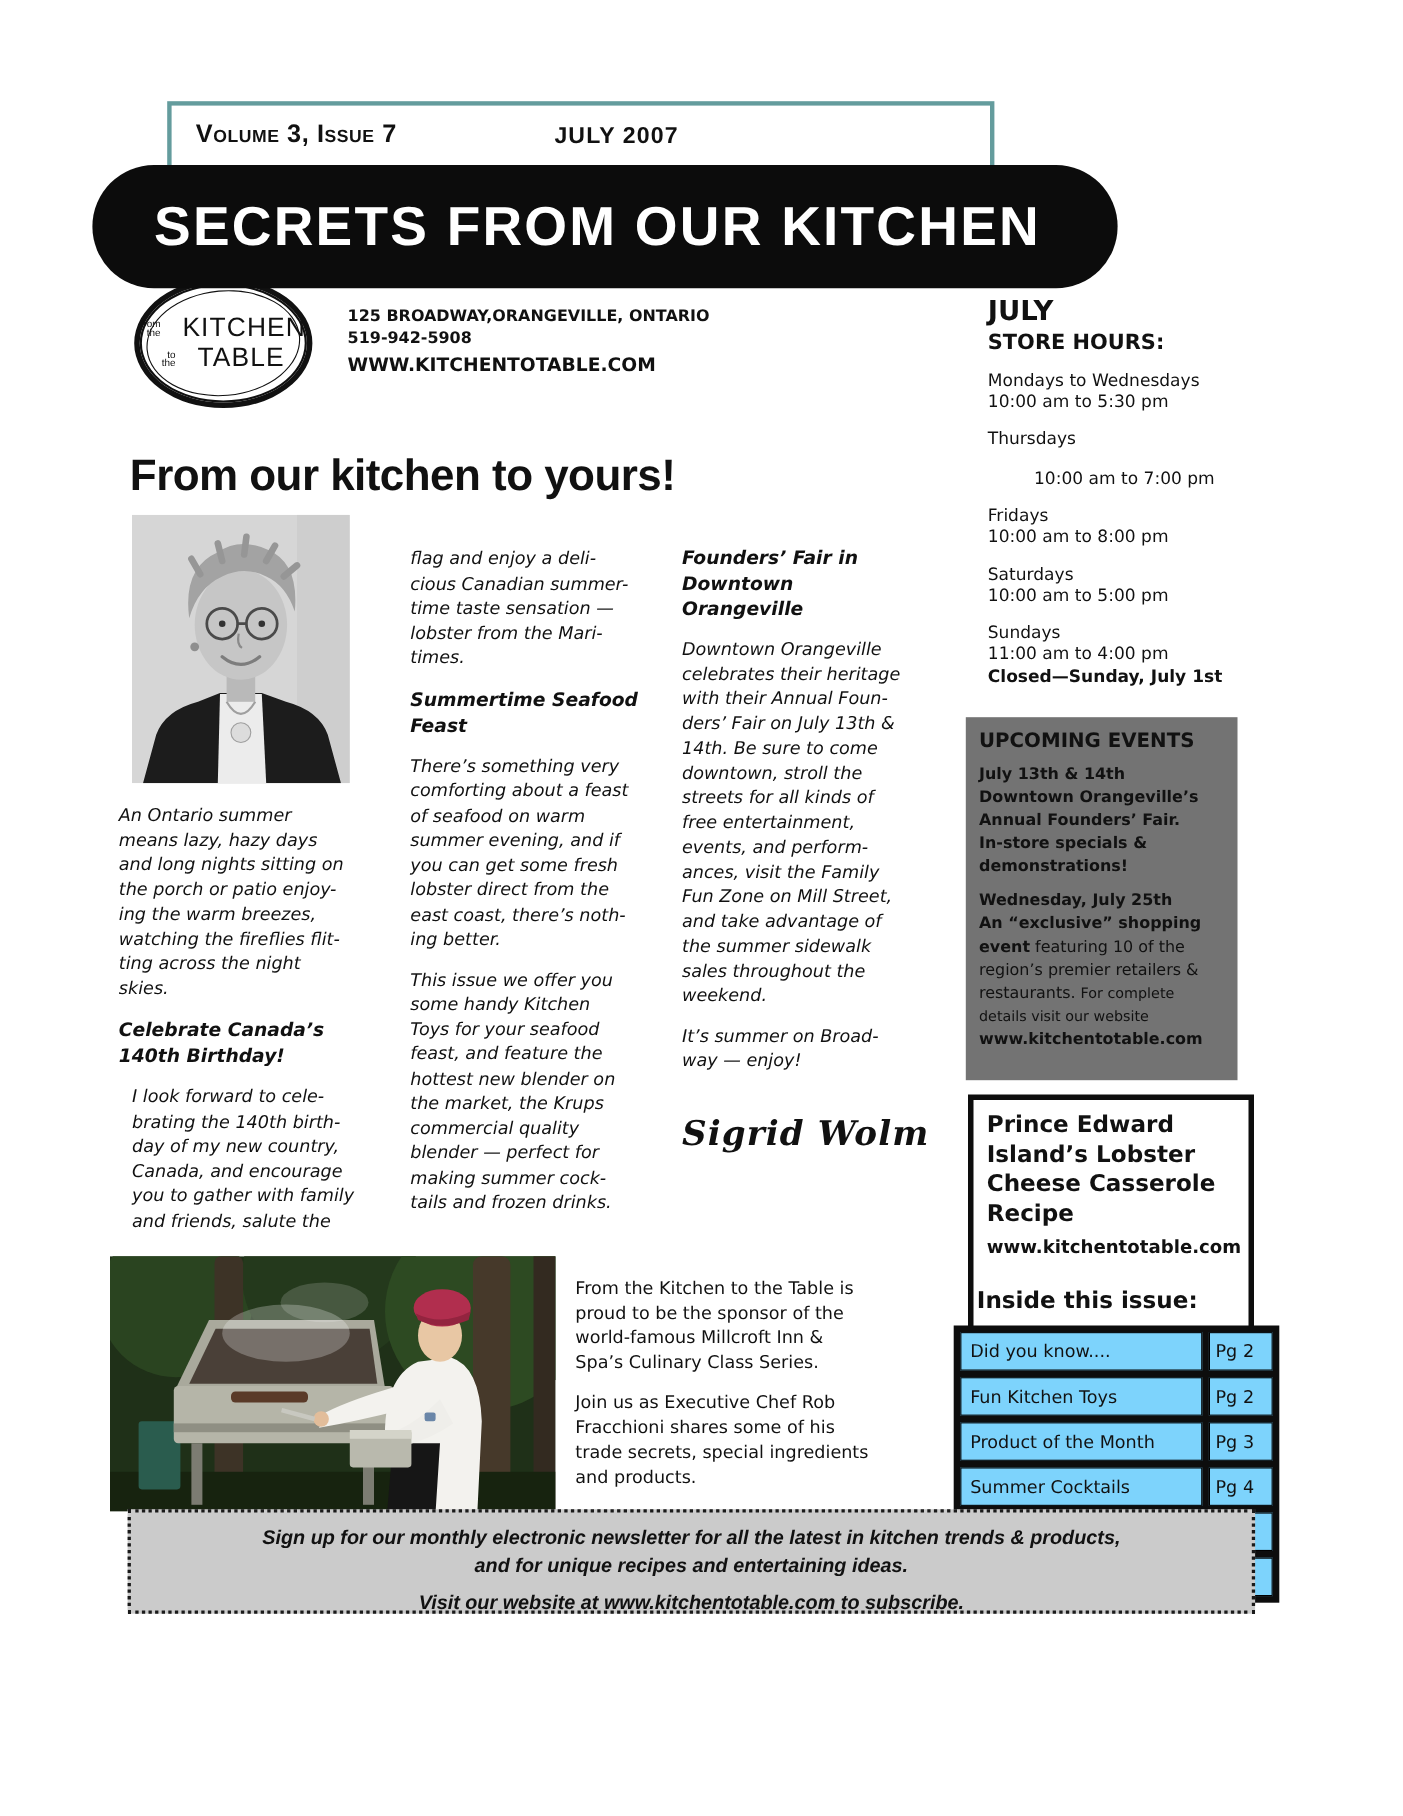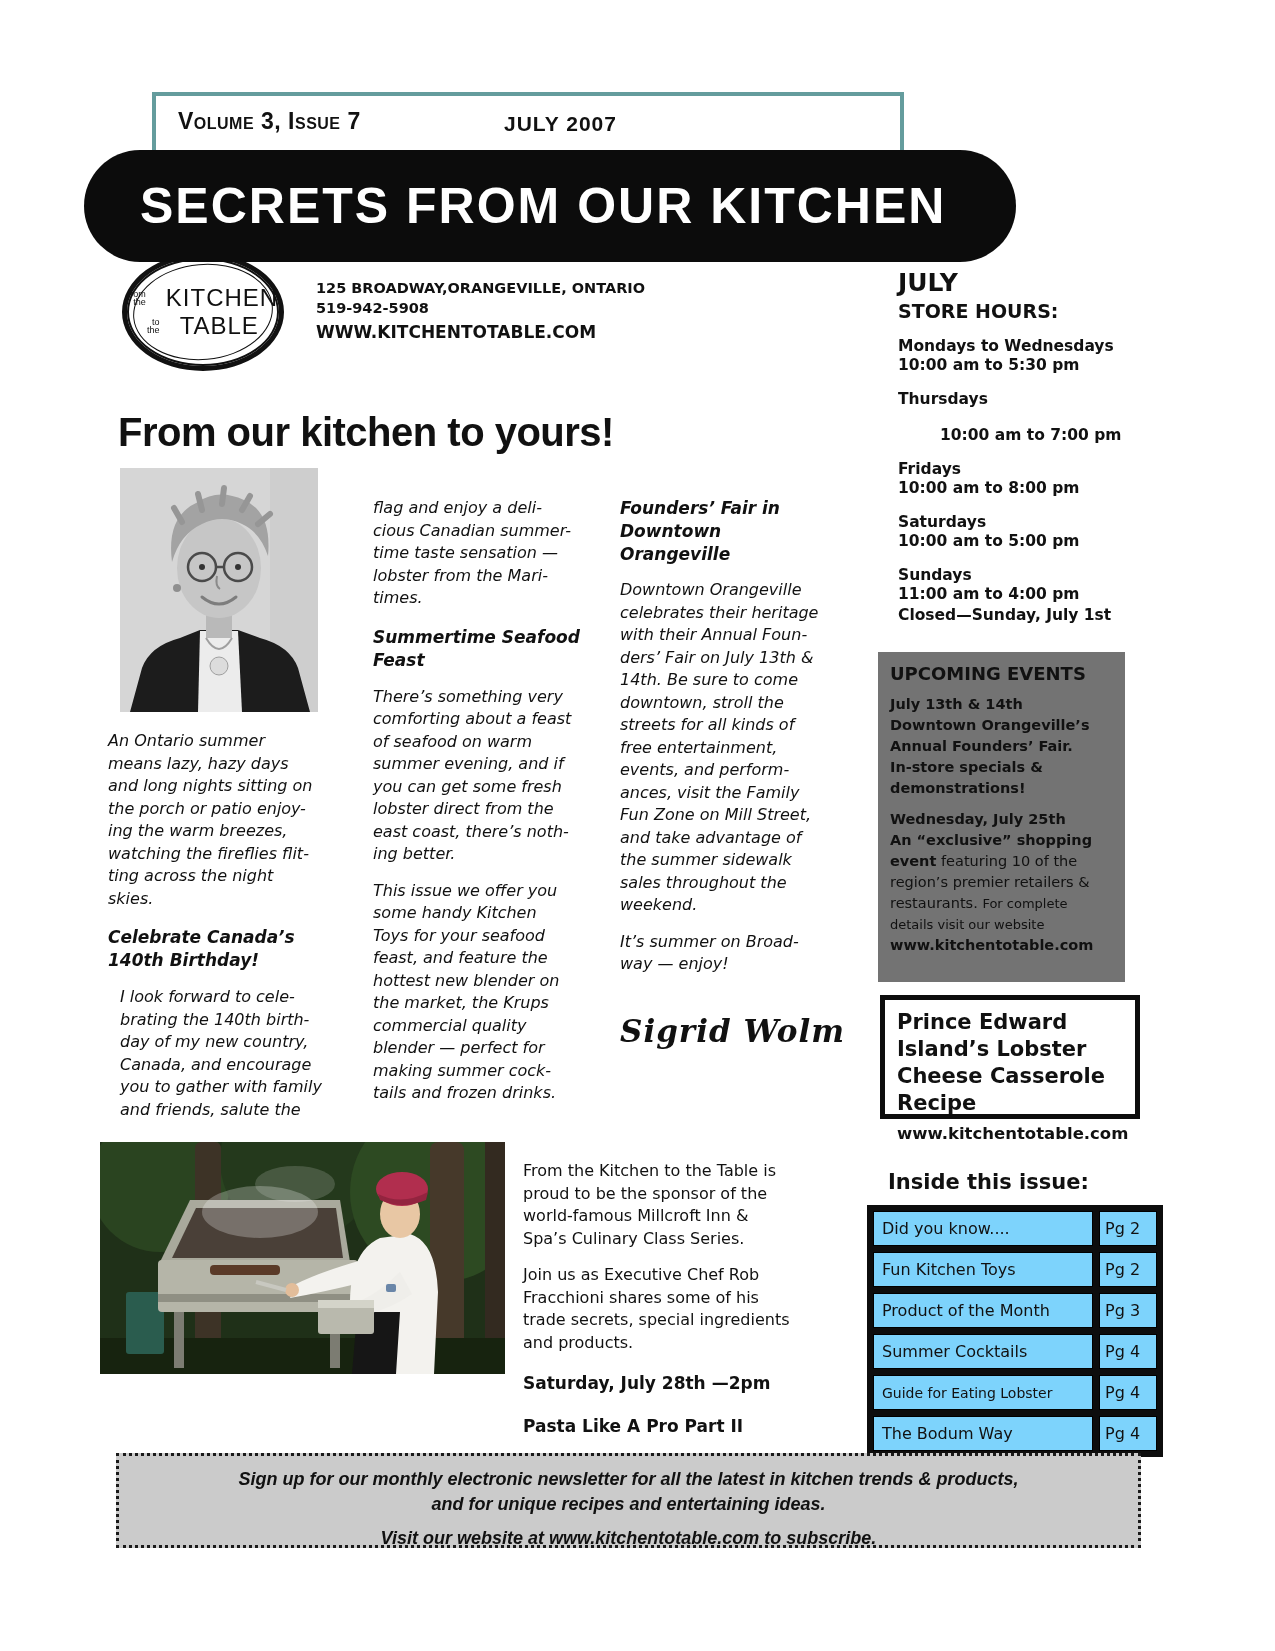--- a/index.html
+++ b/index.html
@@ -31,21 +31,21 @@
   
   .contact{left:316px;top:278px;line-height:20px;}
   .contact .addr,.contact .phone{font-weight:bold;font-size:14.5px;}
   .contact .site{font-weight:bold;font-size:17px;margin-top:4px;}
 
   
   .sh-month{left:898px;top:268px;font-weight:bold;font-size:25px;}
   .sh-heading{left:898px;top:300px;font-weight:bold;font-size:19px;}
   .sh-list{left:898px;top:337px;width:260px;}
   .sh-entry{margin-bottom:15px;}
-  .sh-days,.sh-hours{font-weight:bold;font-size:15.5px;line-height:19px;white-space:nowrap;}
+  .sh-days,.sh-hours{font-weight:normal;font-size:15.5px;line-height:19px;white-space:nowrap;}
   .sh-gap{margin-top:17px;margin-left:42px;}
   .sh-closed{left:898px;top:606px;font-weight:bold;font-size:15.5px;white-space:nowrap;}
 
   
   .article-title{left:118px;top:410px;font-family:"Liberation Sans",sans-serif;font-weight:bold;
           font-size:40px;letter-spacing:-.5px;white-space:nowrap;}
   .portrait{left:120px;top:468px;width:198px;height:244px;}
   .col{line-height:22.5px;font-size:16px;}
   .col p{margin:0;white-space:pre-line;font-style:italic;}
   .col .h{font-weight:bold;font-size:17px;line-height:23px;white-space:pre-line;margin:0;}
@@ -63,21 +63,21 @@
 
   
   .events-box{left:878px;top:652px;width:247px;height:330px;background:#737373;
           padding:11px 12px;box-sizing:border-box;}
   .ev-heading{font-weight:bold;font-size:18px;}
   .ev-p{margin-top:10px;font-size:14.5px;line-height:21px;white-space:pre-line;}
   .ev-p .b{font-weight:bold;}
   .ev-p .small{font-size:13px;}
 
   
-  .recipe-box{left:880px;top:995px;width:260px;height:124px;border:5px solid #0d0d0d;
+  .recipe-box{left:880px;top:995px;width:260px;height:216px;border:5px solid #0d0d0d;
           padding:9px 12px;box-sizing:border-box;}
   .recipe-title{font-weight:bold;font-size:21px;line-height:27px;white-space:pre-line;}
   .recipe-url{font-weight:bold;font-size:16.5px;margin-top:7px;white-space:nowrap;}
 
   
   .toc-heading{left:888px;top:1170px;font-weight:bold;font-size:21px;white-space:nowrap;}
   .toc{left:867px;top:1205px;width:296px;background:#0d0d0d;padding:6px;box-sizing:border-box;
           display:grid;grid-template-columns:1fr 58px;gap:6px;}
   .toc-cell{background:#7dd3fc;border:1px solid #000;padding:7px 8px;font-size:16px;
           white-space:nowrap;overflow:hidden;}
@@ -88,21 +88,21 @@
   .chef-photo{left:100px;top:1142px;width:405px;height:232px;}
 
   
   .sponsor{left:523px;top:1160px;width:322px;line-height:22.5px;font-size:16px;}
   .sponsor p{margin:0;white-space:pre-line;}
   .sponsor .p2{margin-top:14px;}
   .sponsor .b1{margin-top:18px;font-weight:bold;font-size:17px;}
   .sponsor .b2{margin-top:20px;font-weight:bold;font-size:17px;}
 
   
-  .footer{left:116px;top:1453px;width:1025px;height:95px;background:#cbcbcb;border:3px dotted #1a1a1a;
+  .footer{left:116px;top:1372px;width:1025px;height:95px;background:#cbcbcb;border:3px dotted #1a1a1a;
           box-sizing:border-box;text-align:center;font-family:"Liberation Sans",sans-serif;}
   .f1{margin-top:11px;font-weight:bold;font-style:italic;font-size:18px;line-height:25px;white-space:pre-line;}
   .f2{margin-top:11px;font-weight:bold;font-style:italic;font-size:18px;}
 </style>
 </head>
 <body>
 
 <div id="page">
 
   <div class="abs masthead-box">

